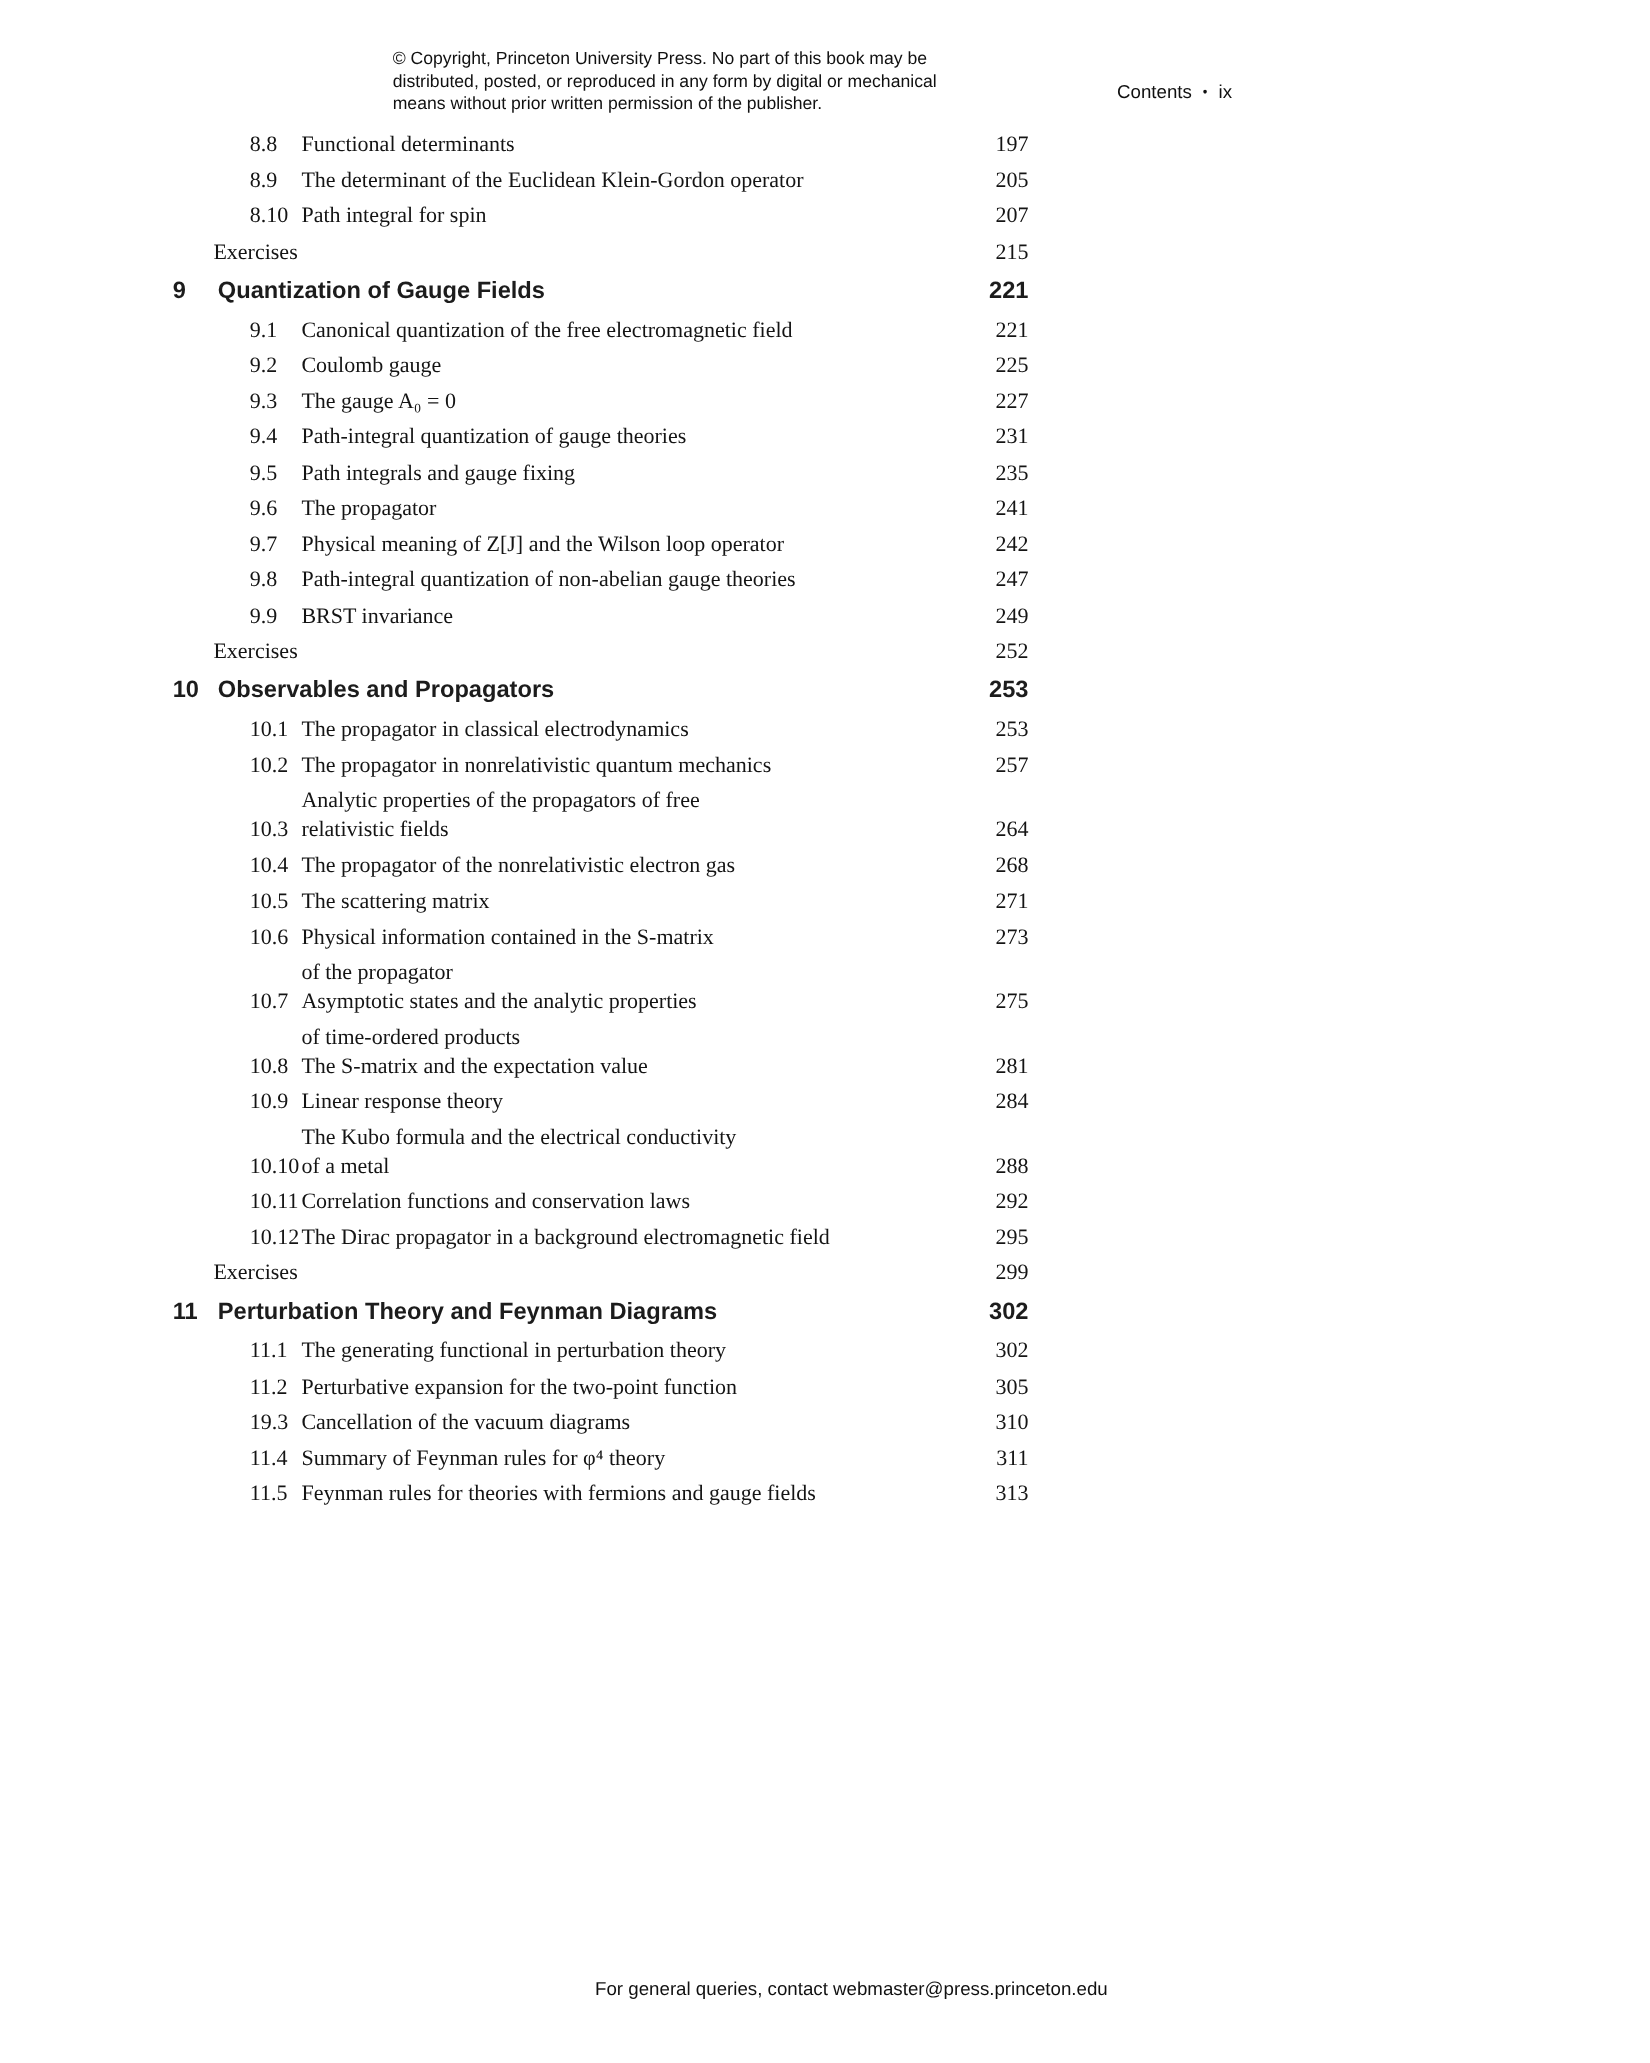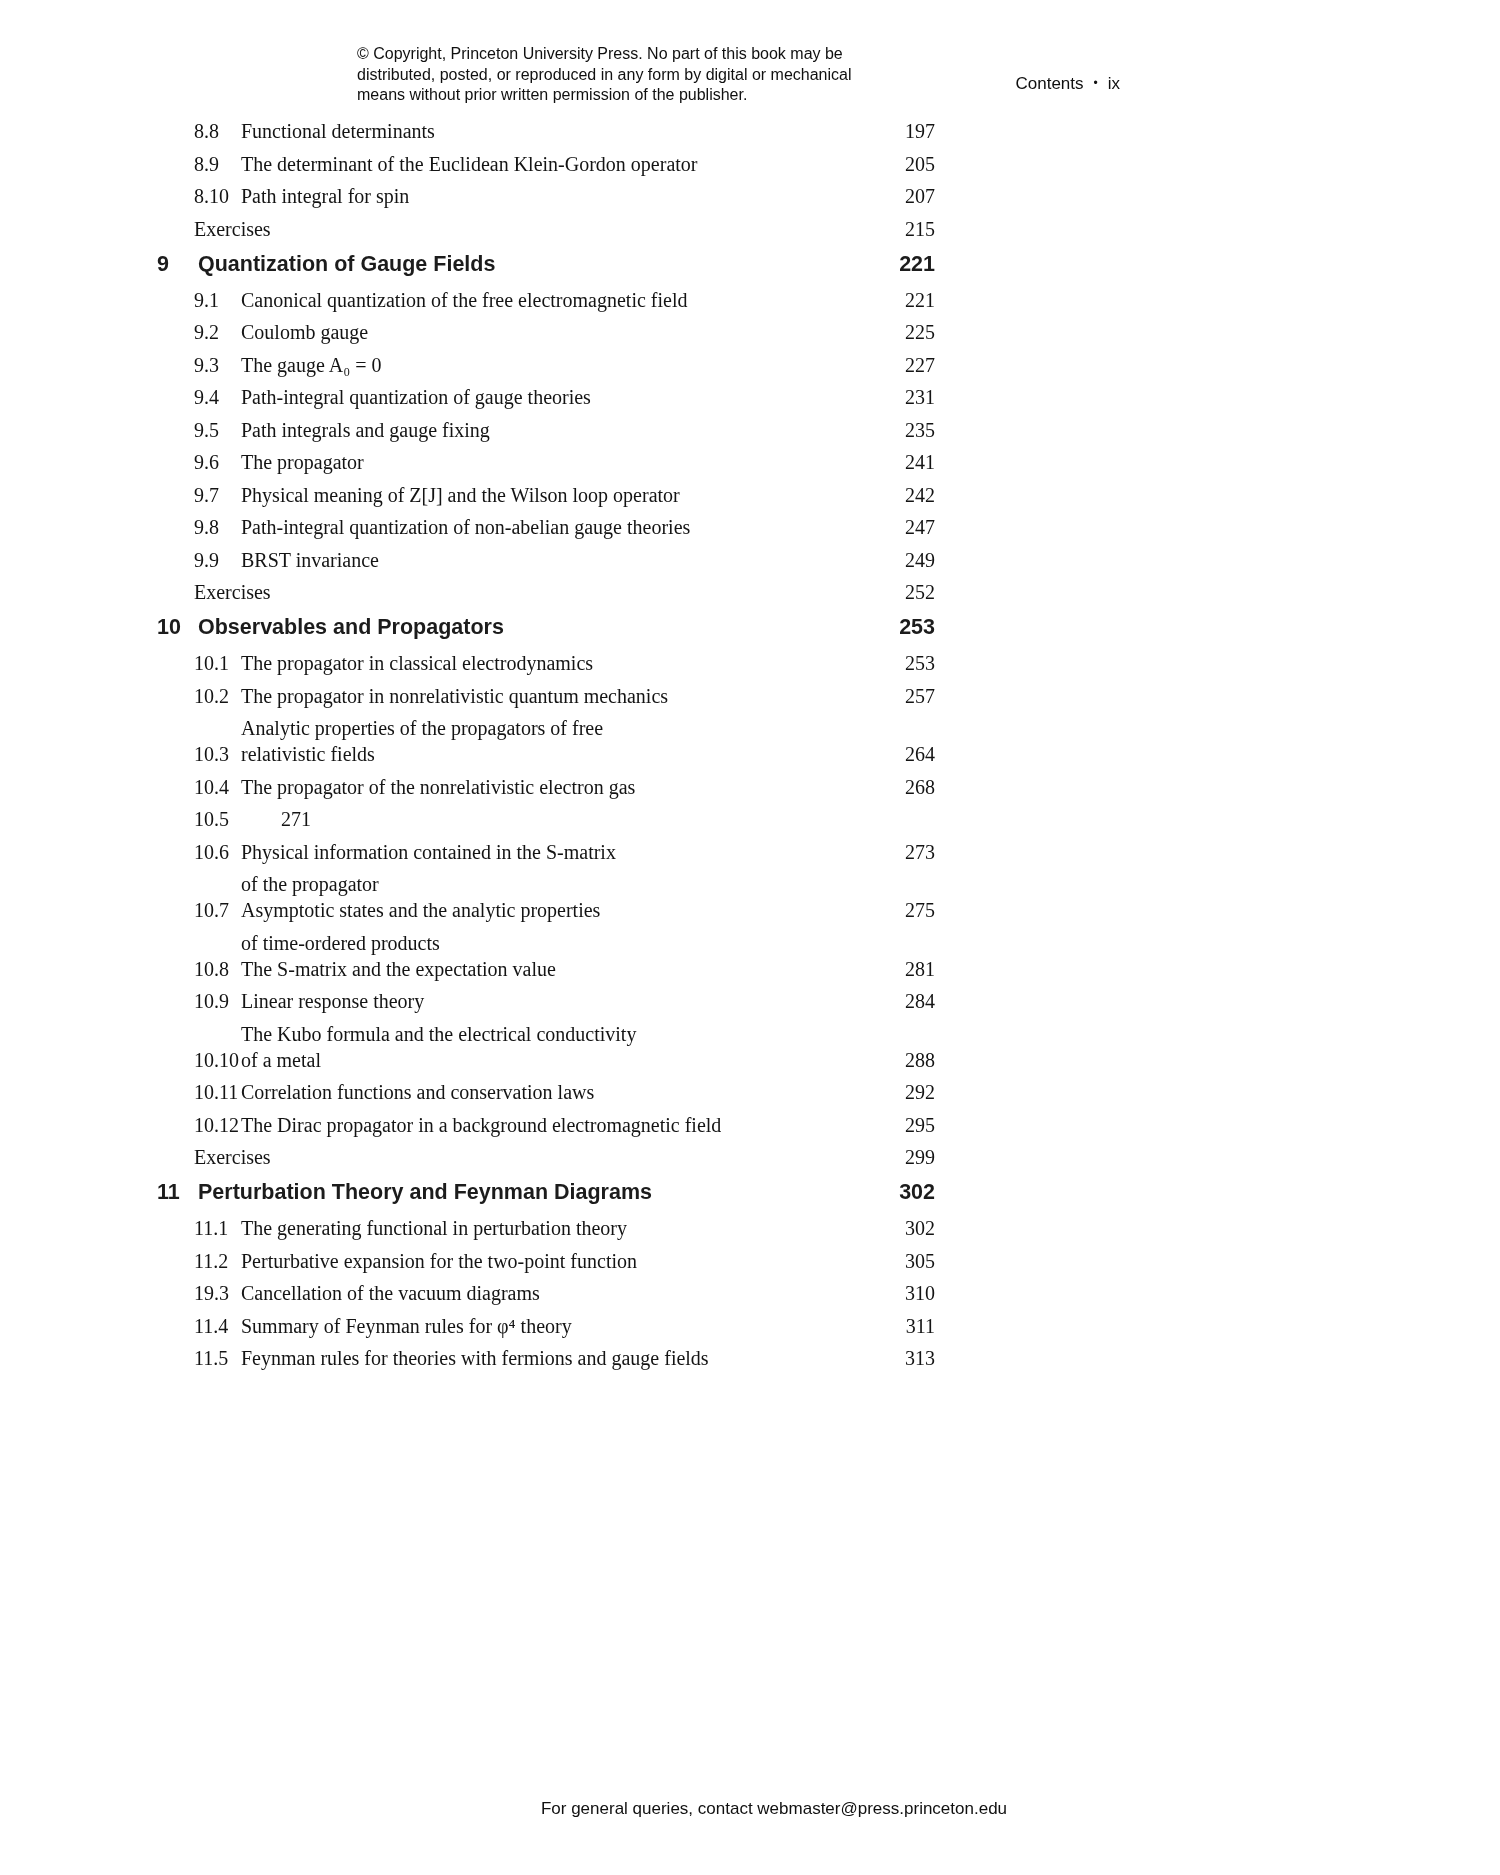--- a/index.html
+++ b/index.html
@@ -51,20 +51,21 @@
     display: flex;
     align-items: flex-end;
     margin-bottom: 6.5px;
   }
   .section-row {
     padding-left: 37px;
   }
   .sec-num {
     width: 47px;
     flex-shrink: 0;
+    margin-left: 33px;
   }
   .sec-title {
     flex: 1;
     padding-right: 20px;
   }
   .page-num {
     width: 70px;
     text-align: right;
     flex-shrink: 0;
   }
@@ -245,20 +246,23 @@
   </div>
       <div class="row section-row">
     <span class="sec-num">10.4</span>
     <span class="sec-title">
           <div>The propagator of the nonrelativistic electron gas</div>
         </span>
     <span class="page-num">268</span>
   </div>
       <div class="row section-row">
     <span class="sec-num">10.5</span>
+    <span class="sec-title">
+          <div>The scattering matrix</div>
+        </span>
     <span class="page-num">271</span>
   </div>
       <div class="row section-row">
     <span class="sec-num">10.6</span>
     <span class="sec-title">
           <div>Physical information contained in the S-matrix</div>
         </span>
     <span class="page-num">273</span>
   </div>
       <div class="row section-row">

